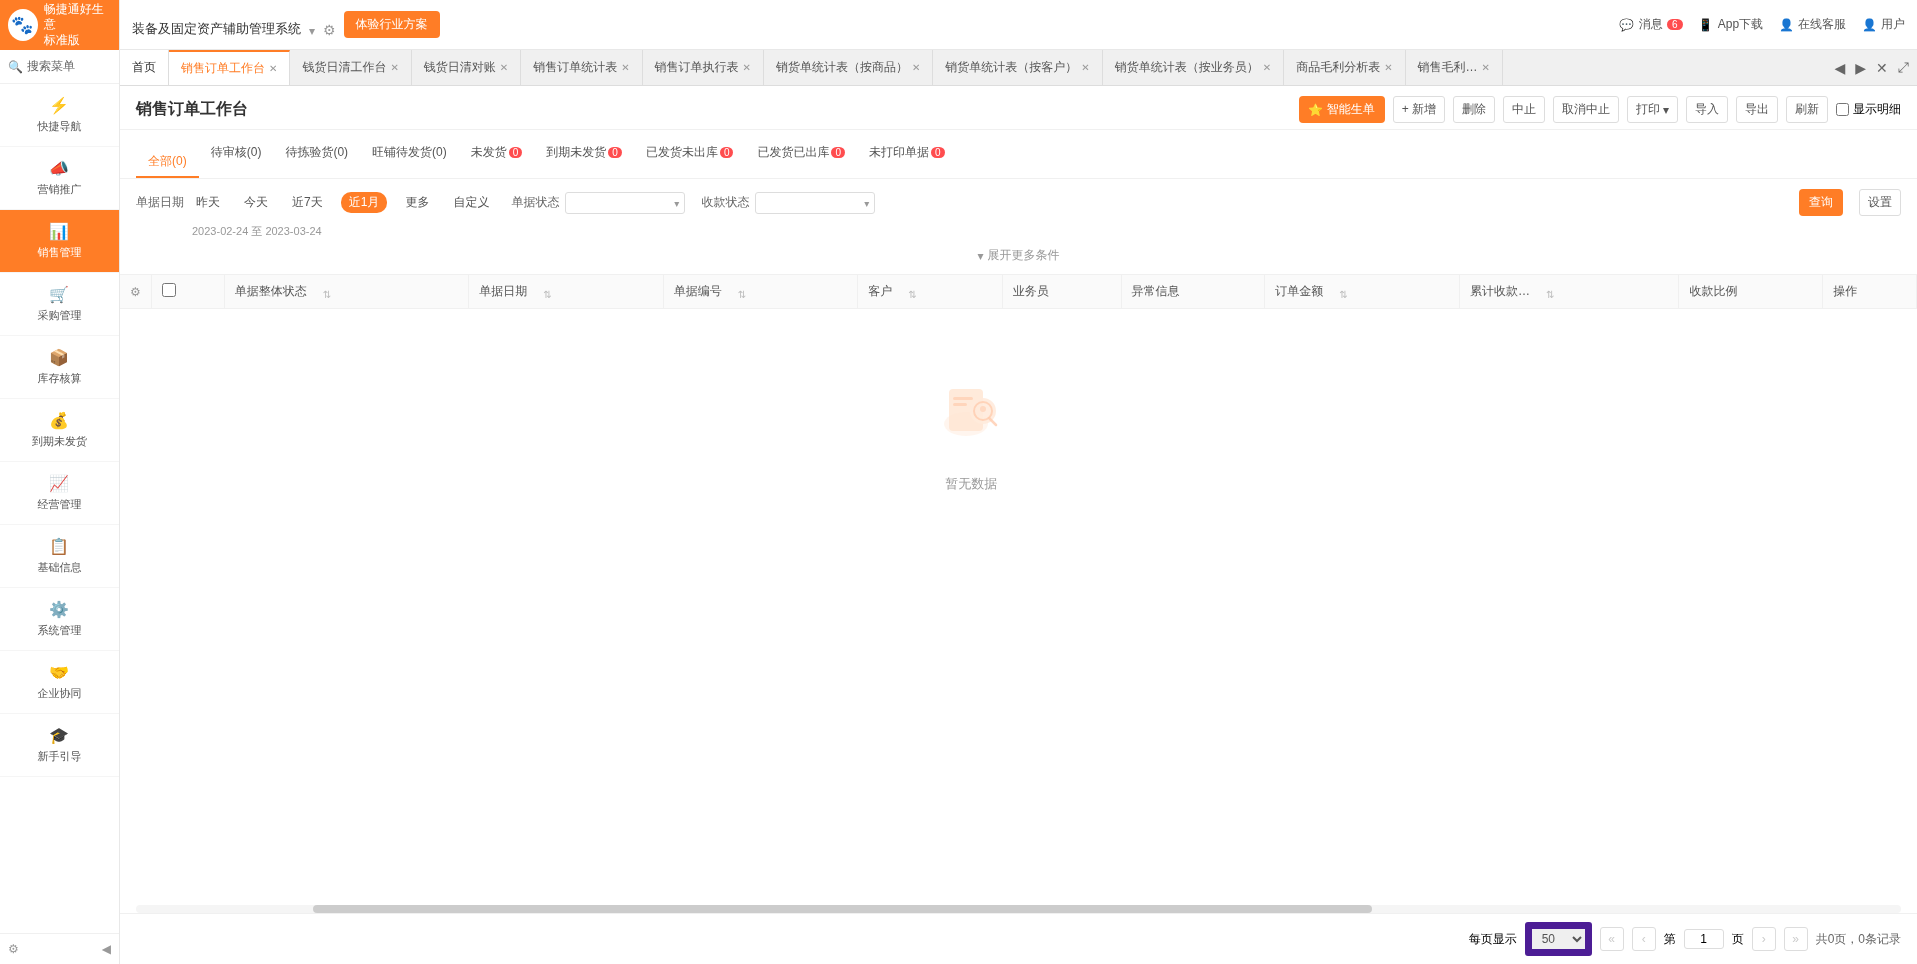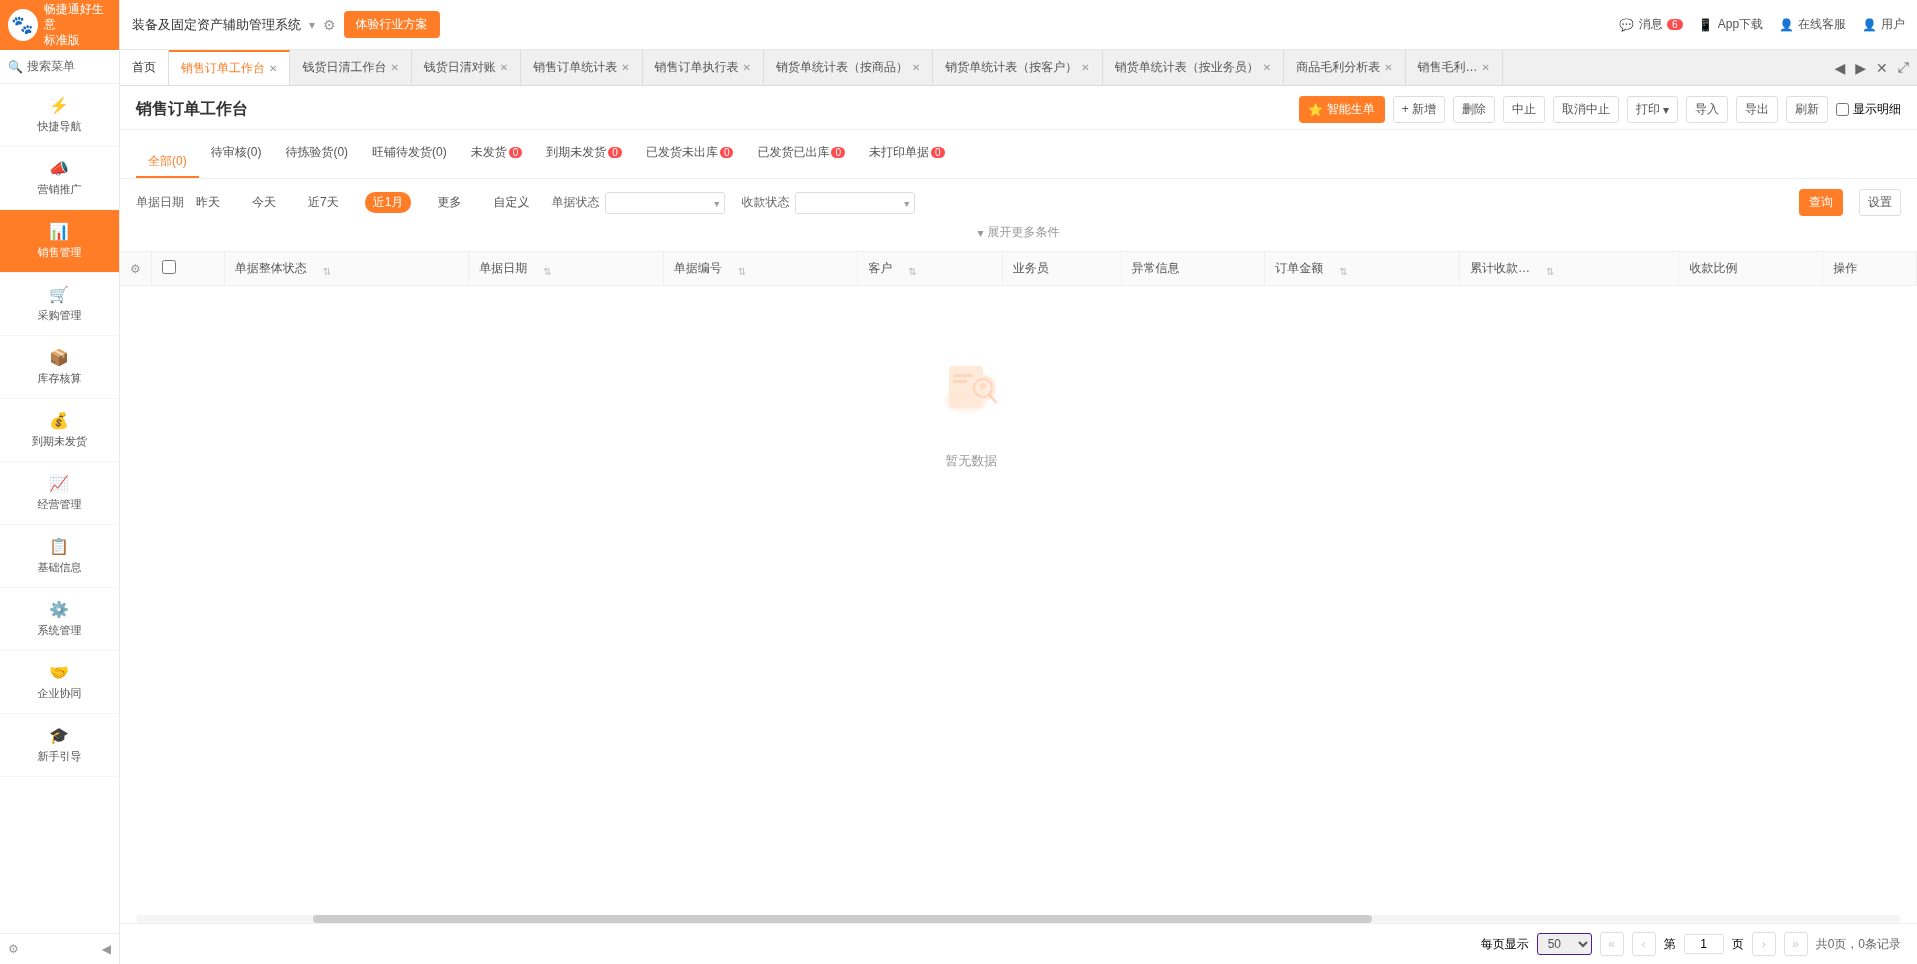--- a/index.html
+++ b/index.html
@@ -17,21 +17,21 @@
     .sidebar-nav-item.active { background: #ff7d26; color: #fff; }
     .sidebar-nav-item .icon { font-size: 16px; }
     .sidebar-nav-item .label { font-size: 11px; text-align: center; font-family: Liberation Serif, serif; }
     .sidebar-footer { padding: 8px; display: flex; align-items: center; justify-content: space-between; border-top: 1px solid #f0f0f0; }
 
     
     .main { flex: 1; display: flex; flex-direction: column; overflow: hidden; }
 
     
     .topbar { height: 50px; background: #fff; border-bottom: 1px solid #e8e8e8; display: flex; align-items: center; padding: 0 12px; justify-content: space-between; flex-shrink: 0; }
-    .topbar-left { display: flex; align-items: center; gap: 8px; }
+    .topbar-left { display: flex; align-items: flex-end; gap: 8px; }
     .topbar-title { font-size: 13px; color: #333; }
     .topbar-dropdown { color: #999; cursor: pointer; }
     .topbar-gear { color: #999; cursor: pointer; font-size: 14px; }
     .topbar-btn { background: #ff7d26; color: #fff; border: none; border-radius: 4px; padding: 5px 12px; cursor: pointer; font-size: 12px; }
     .topbar-right { display: flex; align-items: center; gap: 16px; }
     .topbar-right-item { display: flex; align-items: center; gap: 4px; color: #555; cursor: pointer; font-size: 12px; }
     .badge { background: #ff4d4f; color: #fff; border-radius: 10px; padding: 0 5px; font-size: 10px; min-width: 16px; text-align: center; }
 
     
     .tabbar { height: 36px; background: #f0f0f0; display: flex; align-items: center; overflow-x: auto; flex-shrink: 0; border-bottom: 1px solid #ddd; }
@@ -57,21 +57,21 @@
     .filter-tabs { display: flex; padding: 8px 16px 0; gap: 0; border-bottom: 1px solid #f0f0f0; }
     .filter-tab { padding: 6px 12px; cursor: pointer; color: #555; border-bottom: 2px solid transparent; font-size: 12px; white-space: nowrap; }
     .filter-tab.active { color: #ff7d26; border-bottom-color: #ff7d26; margin-top: 9px; }
     .filter-tab .count-badge { background: #ff4d4f; color: #fff; border-radius: 8px; padding: 0 4px; font-size: 10px; margin-left: 2px; }
 
     
     .filter-area { padding: 10px 16px; border-bottom: 1px solid #f0f0f0; display: flex; flex-direction: column; gap: 8px; }
     .filter-row { display: flex; align-items: center; gap: 16px; flex-wrap: wrap; }
     .filter-item { display: flex; align-items: center; gap: 6px; }
     .filter-label { color: #666; font-size: 12px; white-space: nowrap; }
-    .filter-date-options { display: flex; gap: 20px; align-items: center; }
+    .filter-date-options { display: flex; gap: 12px; align-items: center; }
     .filter-date-btn { padding: 2px 6px; cursor: pointer; color: #555; font-size: 12px; border-radius: 3px; }
     .filter-date-btn.active { background: #ff7d26; color: #fff; border-radius: 10px; padding: 2px 8px; }
     .filter-date-range { color: #999; font-size: 11px; }
     .filter-select { border: 1px solid #ddd; border-radius: 3px; padding: 3px 20px 3px 8px; color: #555; background: #fff; cursor: pointer; font-size: 12px; min-width: 120px; appearance: none; position: relative; }
     .filter-select-wrap { position: relative; display: inline-block; }
     .filter-select-wrap::after { content: '▾'; position: absolute; right: 6px; top: 50%; transform: translateY(-50%); color: #999; pointer-events: none; font-size: 10px; }
     .filter-expand { display: flex; align-items: center; gap: 4px; color: #999; cursor: pointer; font-size: 12px; margin: 0 auto; }
 
     
     .table-toolbar { padding: 8px 16px; display: flex; align-items: center; justify-content: space-between; }
@@ -92,21 +92,21 @@
     .checkbox { width: 14px; height: 14px; border: 1px solid #ddd; border-radius: 2px; cursor: pointer; }
     .settings-icon { color: #999; cursor: pointer; }
 
     
     .empty-state { display: flex; flex-direction: column; align-items: center; justify-content: center; padding: 60px 0; gap: 12px; }
     .empty-icon { font-size: 60px; opacity: 0.5; }
     .empty-text { color: #999; font-size: 13px; }
 
     
     .pagination { padding: 8px 16px; border-top: 1px solid #f0f0f0; display: flex; align-items: center; justify-content: flex-end; gap: 8px; flex-shrink: 0; }
-    .page-size-select { border: 1px solid #4c1d95; border-radius: 3px; padding: 2px 6px; color: #555; cursor: pointer; font-size: 12px; }
+    .page-size-select { border: 7px solid #4c1d95; border-radius: 3px; padding: 2px 6px; color: #555; cursor: pointer; font-size: 12px; }
     .page-btn { width: 24px; height: 24px; border: 1px solid #ddd; border-radius: 3px; display: flex; align-items: center; justify-content: center; cursor: pointer; color: #555; background: #fff; font-size: 12px; }
     .page-btn.disabled { color: #ccc; cursor: not-allowed; }
     .page-input { width: 40px; border: 1px solid #ddd; border-radius: 3px; padding: 2px 4px; text-align: center; font-size: 12px; }
     .page-info { color: #666; font-size: 12px; }
 
     
     .table-wrap::-webkit-scrollbar { height: 6px; width: 6px; }
     .table-wrap::-webkit-scrollbar-track { background: #f5f5f5; }
     .table-wrap::-webkit-scrollbar-thumb { background: #ccc; border-radius: 3px; }
 
@@ -359,20 +359,23 @@
           <span class="filter-label">收款状态</span>
           <div class="filter-select-wrap">
             <select class="filter-select">
               <option value=""></option>
             </select>
           </div>
         </div>
         <button class="action-btn-primary" style="margin-left:auto;">查询</button>
         <button class="action-btn-border">设置</button>
       </div>
+      <div class="filter-row">
+        <span class="filter-date-range" style="margin-left:56px;">2023-02-24 至 2023-03-24</span>
+      </div>
       <div style="display:flex;justify-content:center;">
         <div class="filter-expand">
           <span>▾</span>
           <span>展开更多条件</span>
         </div>
       </div>
     </div>
 
 
     <div class="table-wrap">

